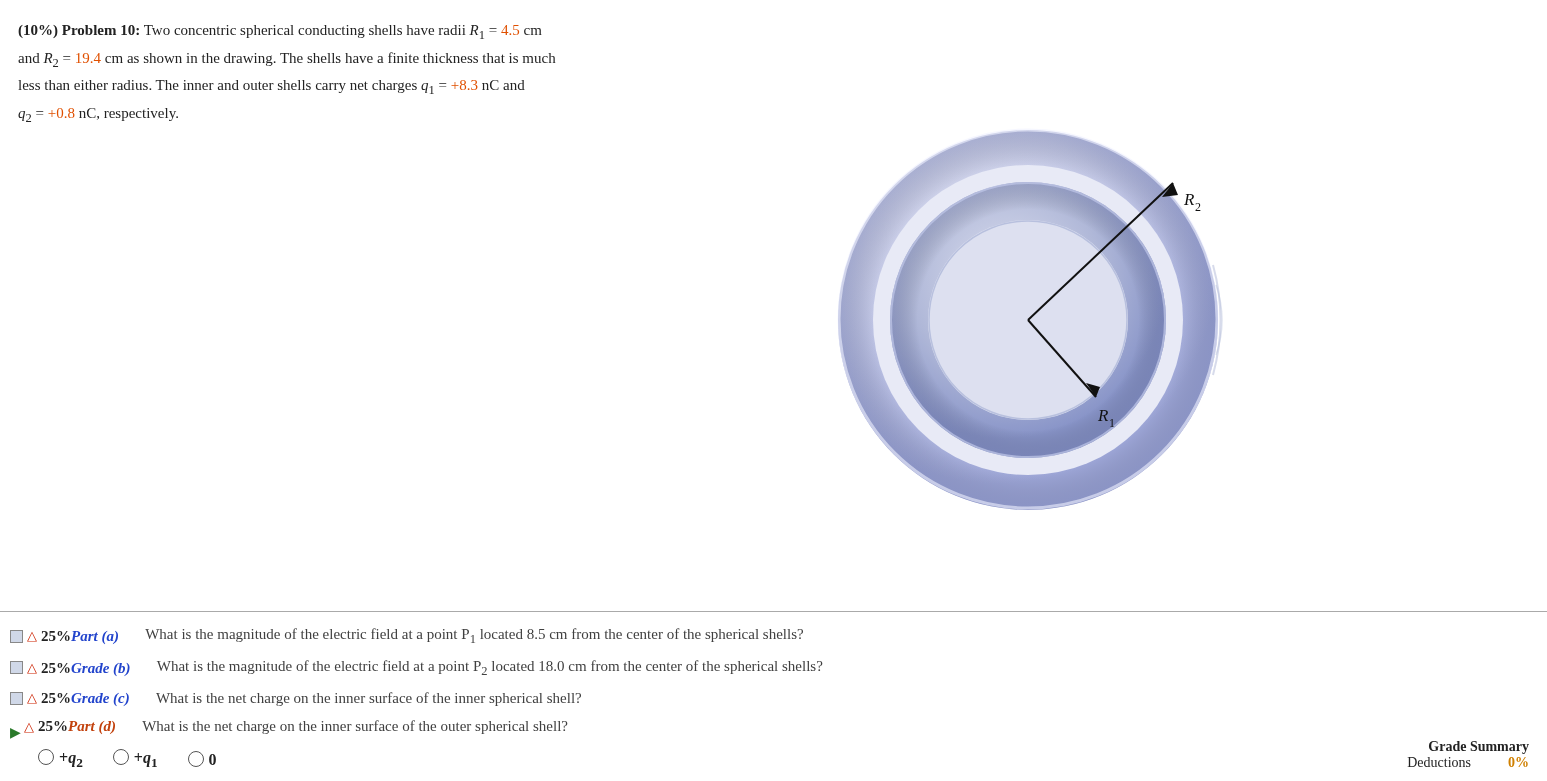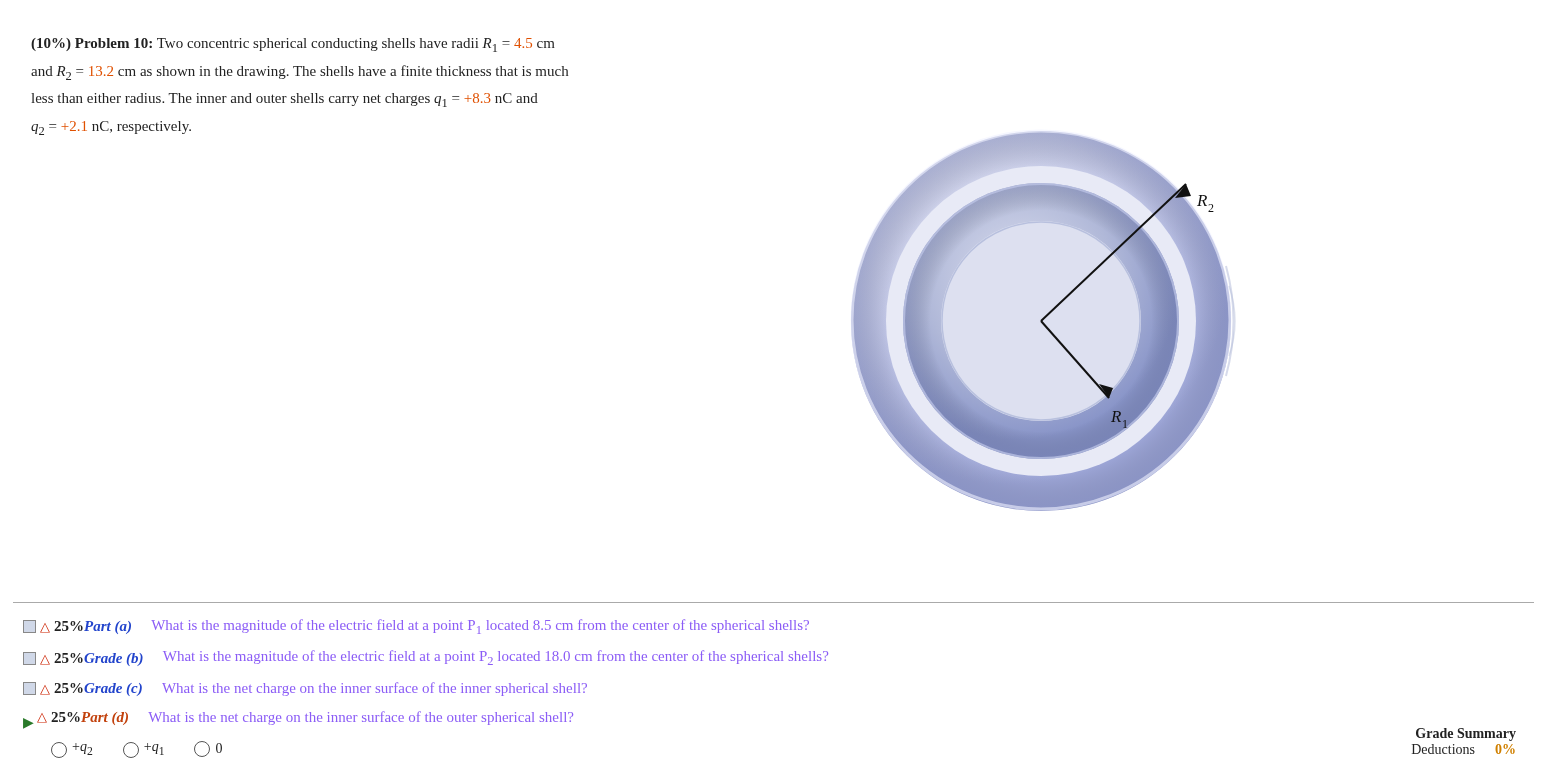--- a/index.html
+++ b/index.html
@@ -10,21 +10,21 @@
       color: #222;
       width: 1547px;
       min-height: 781px;
       overflow: hidden;
     }
     .main-container {
       display: flex;
       flex-direction: column;
       width: 1547px;
       min-height: 781px;
-      padding: 13px;
+      padding: 0;
     }
     .top-section {
       display: flex;
       flex-direction: row;
       padding: 18px 30px 10px 18px;
       flex: 1;
     }
     .problem-text {
       flex: 1;
       max-width: 760px;
@@ -84,52 +84,53 @@
     }
     .part-label {
       font-weight: normal;
       font-style: italic;
     }
     .part-label-a { color: #2244cc; }
     .part-label-b { color: #2244cc; }
     .part-label-c { color: #2244cc; }
     .part-label-d { color: #c2410c; }
     .part-text {
-      color: #8b5cf6;
-      margin-left: 12px;
+      color: #404040;
+      margin-left: 19px;
     }
     .answer-row {
       display: flex;
       align-items: center;
       padding: 8px 0 0 28px;
       gap: 30px;
     }
     .radio-option {
       display: flex;
-      align-items: flex-end;
+      align-items: flex-start;
       gap: 5px;
-      font-size: 14px;
+      font-size: 16px;
+      font-weight: bold;
     }
     .radio-circle {
       width: 16px;
       height: 16px;
       border-radius: 50%;
       border: 1.5px solid #555;
       background: #fff;
       display: inline-block;
       flex-shrink: 0;
     }
     .grade-summary-title {
       font-weight: bold;
       font-size: 14px;
       color: #222;
     }
     .grade-row {
       display: flex;
-      gap: 20px;
+      gap: 37px;
       font-size: 14px;
     }
     .grade-pct {
       color: #d08000;
       font-weight: bold;
     }
     .bottom-section {
       position: relative;
       padding-bottom: 10px;
     }
@@ -138,25 +139,25 @@
 <body>
 
 <div class="main-container">
   <div class="top-section">
 
     <div class="problem-text">
       <p>
         <span class="bold-paren">(10%)  Problem 10:</span>
         <span> Two concentric spherical conducting shells have radii <i>R</i><sub>1</sub> = </span><span class="red-val">4.5</span><span> cm</span>
         <br>
-        <span>and <i>R</i><sub>2</sub> = </span><span class="red-val">13.2</span><span> cm as shown in the drawing. The shells have a finite thickness that is much</span>
+        <span>and <i>R</i><sub>2</sub> = </span><span class="red-val">19.4</span><span> cm as shown in the drawing. The shells have a finite thickness that is much</span>
         <br>
         <span>less than either radius. The inner and outer shells carry net charges <i>q</i><sub>1</sub> = </span><span class="red-val">+8.3</span><span> nC and</span>
         <br>
-        <i>q</i><sub>2</sub><span> = </span><span class="red-val">+2.1</span><span> nC, respectively.</span>
+        <i>q</i><sub>2</sub><span> = </span><span class="red-val">+0.8</span><span> nC, respectively.</span>
       </p>
     </div>
 
     <div class="diagram-area">
       <svg class="sphere-svg" viewBox="0 0 420 420" xmlns="http://www.w3.org/2000/svg">
         <defs>
 
           <radialGradient id="outerGrad" cx="42%" cy="35%" r="58%">
             <stop offset="0%" stop-color="#e8eaf6"></stop>
             <stop offset="60%" stop-color="#c5cae9"></stop>

